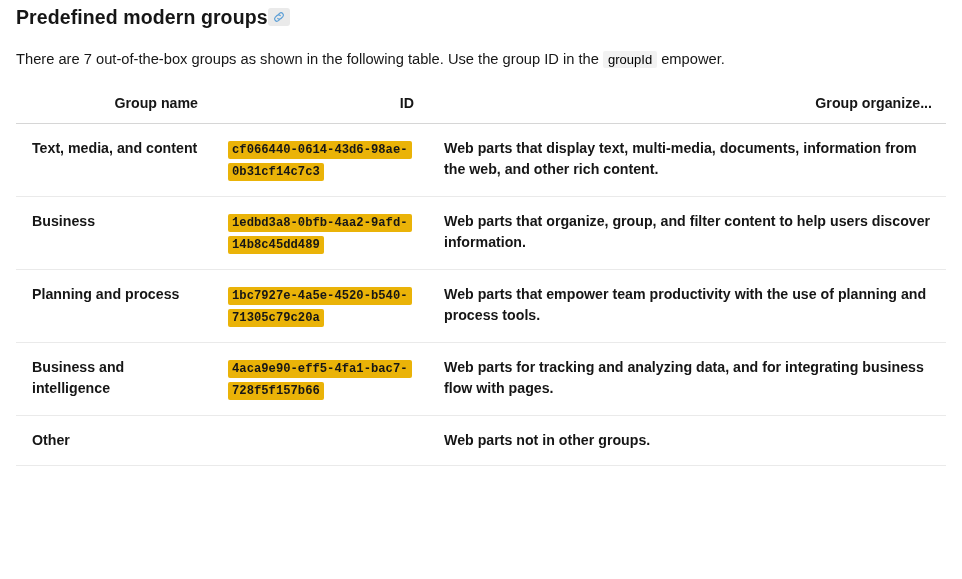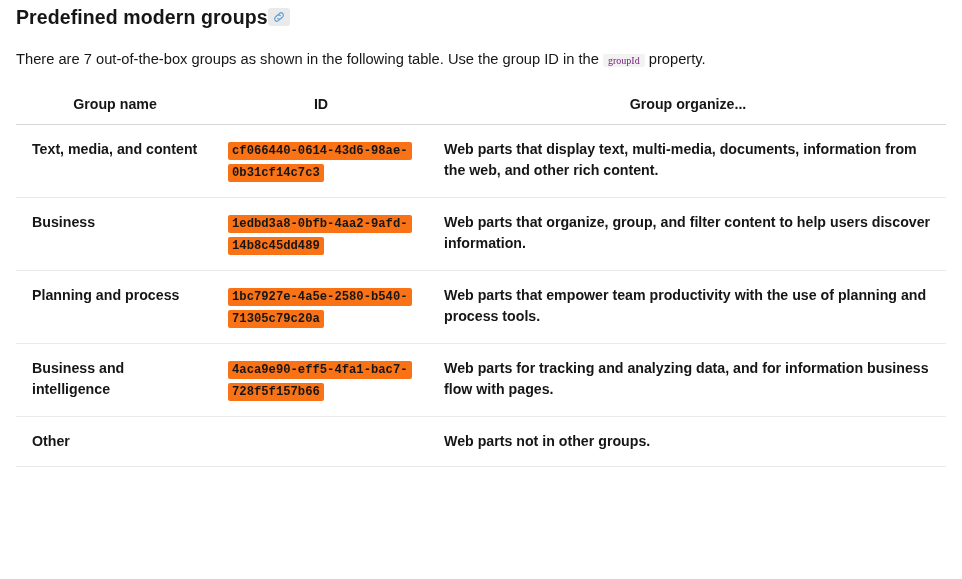--- a/index.html
+++ b/index.html
@@ -44,34 +44,34 @@
     color: #5c9fd6;
   }
   .anchor-icon svg { display: block; }
   p.intro {
     font-size: 14.7px;
     line-height: 22px;
     margin: 0 0 20px 0;
     color: #161616;
   }
   code.inline {
-    font-family: Liberation Serif, serif;
-    font-size: 10px;
+    font-family: Liberation Sans, sans-serif;
+    font-size: 13px;
     background: #f2f2f2;
     border-radius: 2px;
     padding: 1px 5px;
-    color: #701a75;
+    color: #000000;
   }
   table.groups {
     border-collapse: collapse;
     width: 930px;
     table-layout: fixed;
   }
   table.groups th {
-    text-align: center;
+    text-align: right;
     font-size: 14.2px;
     font-weight: 700;
     color: #161616;
     padding: 4px 14px 12px 16px;
     border-bottom: 1px solid #d6d6d6;
     vertical-align: bottom;
   }
   table.groups td {
     font-size: 14.2px;
     line-height: 21px;
@@ -84,21 +84,21 @@
   table.groups tr:last-child td {
     border-bottom: 1px solid #eaeaea;
   }
   col.c-name { width: 196px; }
   col.c-id   { width: 216px; }
   col.c-desc { width: 518px; }
   td.id-cell code {
     font-family: "Liberation Mono", "DejaVu Sans Mono", monospace;
     font-size: 12.2px;
     line-height: 19px;
-    background: #f97316;
+    background: #eab308;
     border-radius: 2px;
     padding: 2px 4px;
     color: #161616;
     display: inline;
     box-decoration-break: clone;
     -webkit-box-decoration-break: clone;
     word-break: break-all;
   }
   td.name-cell { padding-top: 15px; }
   td.desc-cell { padding-right: 10px; }
@@ -111,21 +111,21 @@
   <div class="heading-row">
     <h1 class="page-title">Predefined modern groups</h1>
     <span class="anchor-icon">
       <svg width="14" height="14" viewBox="0 0 16 16" fill="none" stroke="#5c9fd6" stroke-width="1.3" stroke-linecap="round">
         <path d="M6.5 9.5a2.6 2.6 0 0 0 3.8.2l2.1-2.1a2.7 2.7 0 0 0-3.8-3.8L7.4 5"></path>
         <path d="M9.5 6.5a2.6 2.6 0 0 0-3.8-.2L3.6 8.4a2.7 2.7 0 0 0 3.8 3.8l1.2-1.2"></path>
       </svg>
     </span>
   </div>
 
-  <p class="intro"><span>There are 7 out-of-the-box groups as shown in the following table. Use the group ID in the </span><code class="inline">groupId</code><span> property.</span></p>
+  <p class="intro"><span>There are 7 out-of-the-box groups as shown in the following table. Use the group ID in the </span><code class="inline">groupId</code><span> empower.</span></p>
 
   <table class="groups">
     <colgroup>
       <col class="c-name">
       <col class="c-id">
       <col class="c-desc">
     </colgroup>
     <thead>
       <tr>
         <th>Group name</th>
@@ -139,27 +139,27 @@
         <td class="id-cell"><code>cf066440-0614-43d6-98ae-0b31cf14c7c3</code></td>
         <td class="desc-cell">Web parts that display text, multi-media, documents, information from the web, and other rich content.</td>
       </tr>
       <tr>
         <td class="name-cell">Business</td>
         <td class="id-cell"><code>1edbd3a8-0bfb-4aa2-9afd-14b8c45dd489</code></td>
         <td class="desc-cell">Web parts that organize, group, and filter content to help users discover information.</td>
       </tr>
       <tr>
         <td class="name-cell">Planning and process</td>
-        <td class="id-cell"><code>1bc7927e-4a5e-2580-b540-71305c79c20a</code></td>
+        <td class="id-cell"><code>1bc7927e-4a5e-4520-b540-71305c79c20a</code></td>
         <td class="desc-cell">Web parts that empower team productivity with the use of planning and process tools.</td>
       </tr>
       <tr>
         <td class="name-cell">Business and intelligence</td>
         <td class="id-cell"><code>4aca9e90-eff5-4fa1-bac7-728f5f157b66</code></td>
-        <td class="desc-cell">Web parts for tracking and analyzing data, and for information business flow with pages.</td>
+        <td class="desc-cell">Web parts for tracking and analyzing data, and for integrating business flow with pages.</td>
       </tr>
       <tr>
         <td class="name-cell">Other</td>
         <td class="id-cell"></td>
         <td class="desc-cell">Web parts not in other groups.</td>
       </tr>
     </tbody>
   </table>
 
 </div>

